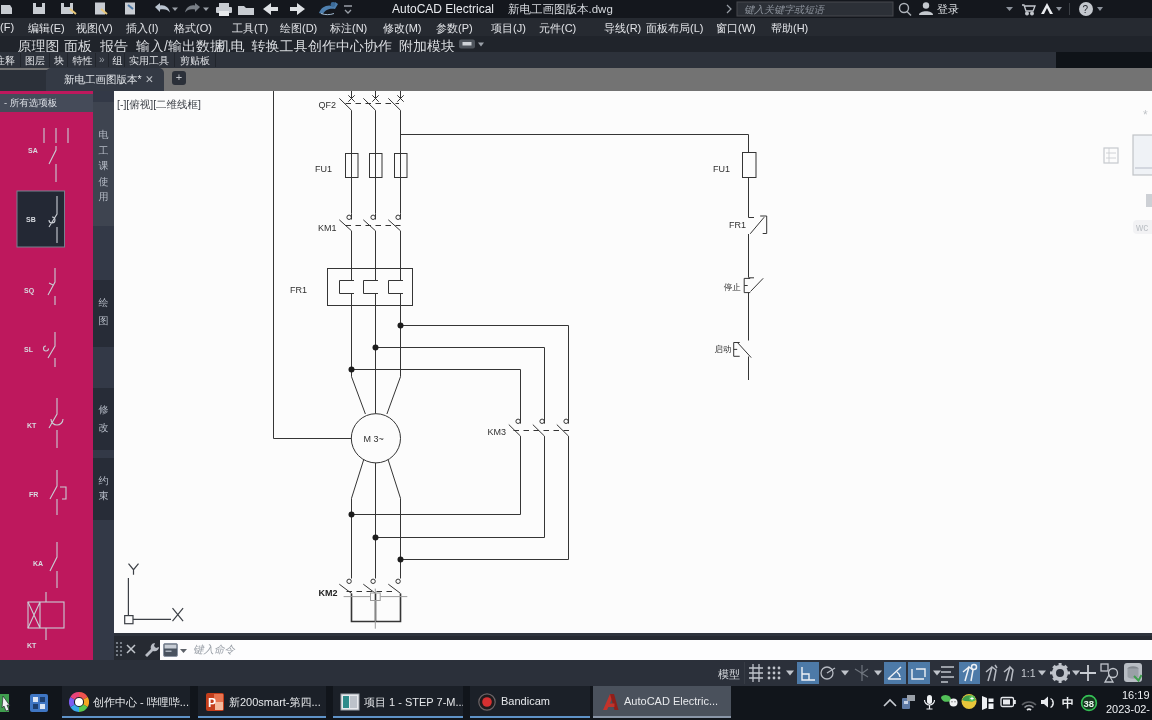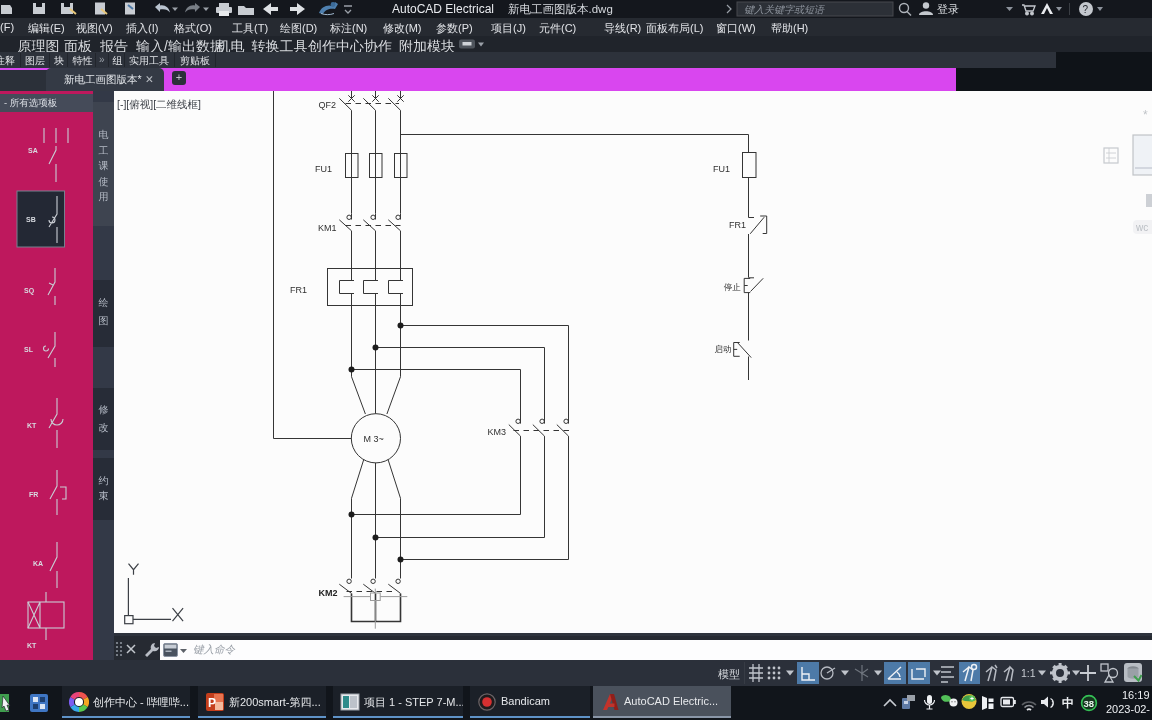--- a/index.html
+++ b/index.html
@@ -7,21 +7,21 @@
   body { font-family:"Liberation Sans", sans-serif; position:relative; }
   .abs { position:absolute; }
   .titlebar { left:0; top:0; width:1152px; height:18px; background:#14171d; }
   .menubar { left:0; top:18px; width:1152px; height:18px; background:#262a31; color:#e2e4e8; font-size:11px; }
   .menubar span { position:absolute; top:3px; white-space:nowrap; }
   .tabrow { left:0; top:36px; width:1152px; height:16px; background:#20242b; color:#d8dbdf; font-size:14px; }
   .tabrow span { position:absolute; top:2px; white-space:nowrap; }
   .panelrow { left:0; top:52px; width:1056px; height:16px; background:#2d323b; color:#e4e6ea; font-size:10px; }
   .panelrow span { position:absolute; top:2px; white-space:nowrap; }
   .panelrow i.sep { position:absolute; top:1px; width:1px; height:14px; background:#21252c; }
-  .filetabs { left:0; top:68px; width:956px; height:23px; background:#d946ef; }
+  .filetabs { left:0; top:68px; width:1152px; height:23px; background:#737373; }
   .ftab { position:absolute; left:46px; top:0; width:118px; height:23px; background:#343a45; border-radius:5px 5px 0 0; color:#e2e5e9; font-size:10.5px; }
   .palette { left:0; top:91px; width:114px; height:569px; background:#be185d; }
   .pal-head { position:absolute; left:0; top:3px; width:93px; height:18px; background:#454b59; color:#dde0e6; font-size:9.5px; line-height:18px; padding-left:4px; }
   .pal-strip { position:absolute; left:93px; top:0; width:21px; height:569px; background:#333947; }
   .vtab { position:absolute; left:0; width:21px; color:#b6bcc7; font-size:10px; text-align:center; line-height:14px; }
   .canvas { left:114px; top:91px; width:1038px; height:542px; background:#fcfcfc; }
   .cmddock { left:114px; top:633px; width:1038px; height:27px; background:#262a32; border-top:3px solid #2e333d; }
   .cmdfield { position:absolute; left:46px; top:3.5px; width:992px; height:21px; background:#fdfdfe;padding-left:40px; }
   .statusbar { left:0; top:660px; width:1152px; height:26px; background:#2b303a; }
   .taskbar { left:0; top:686px; width:1140px; height:34px; background:#11151b; }

